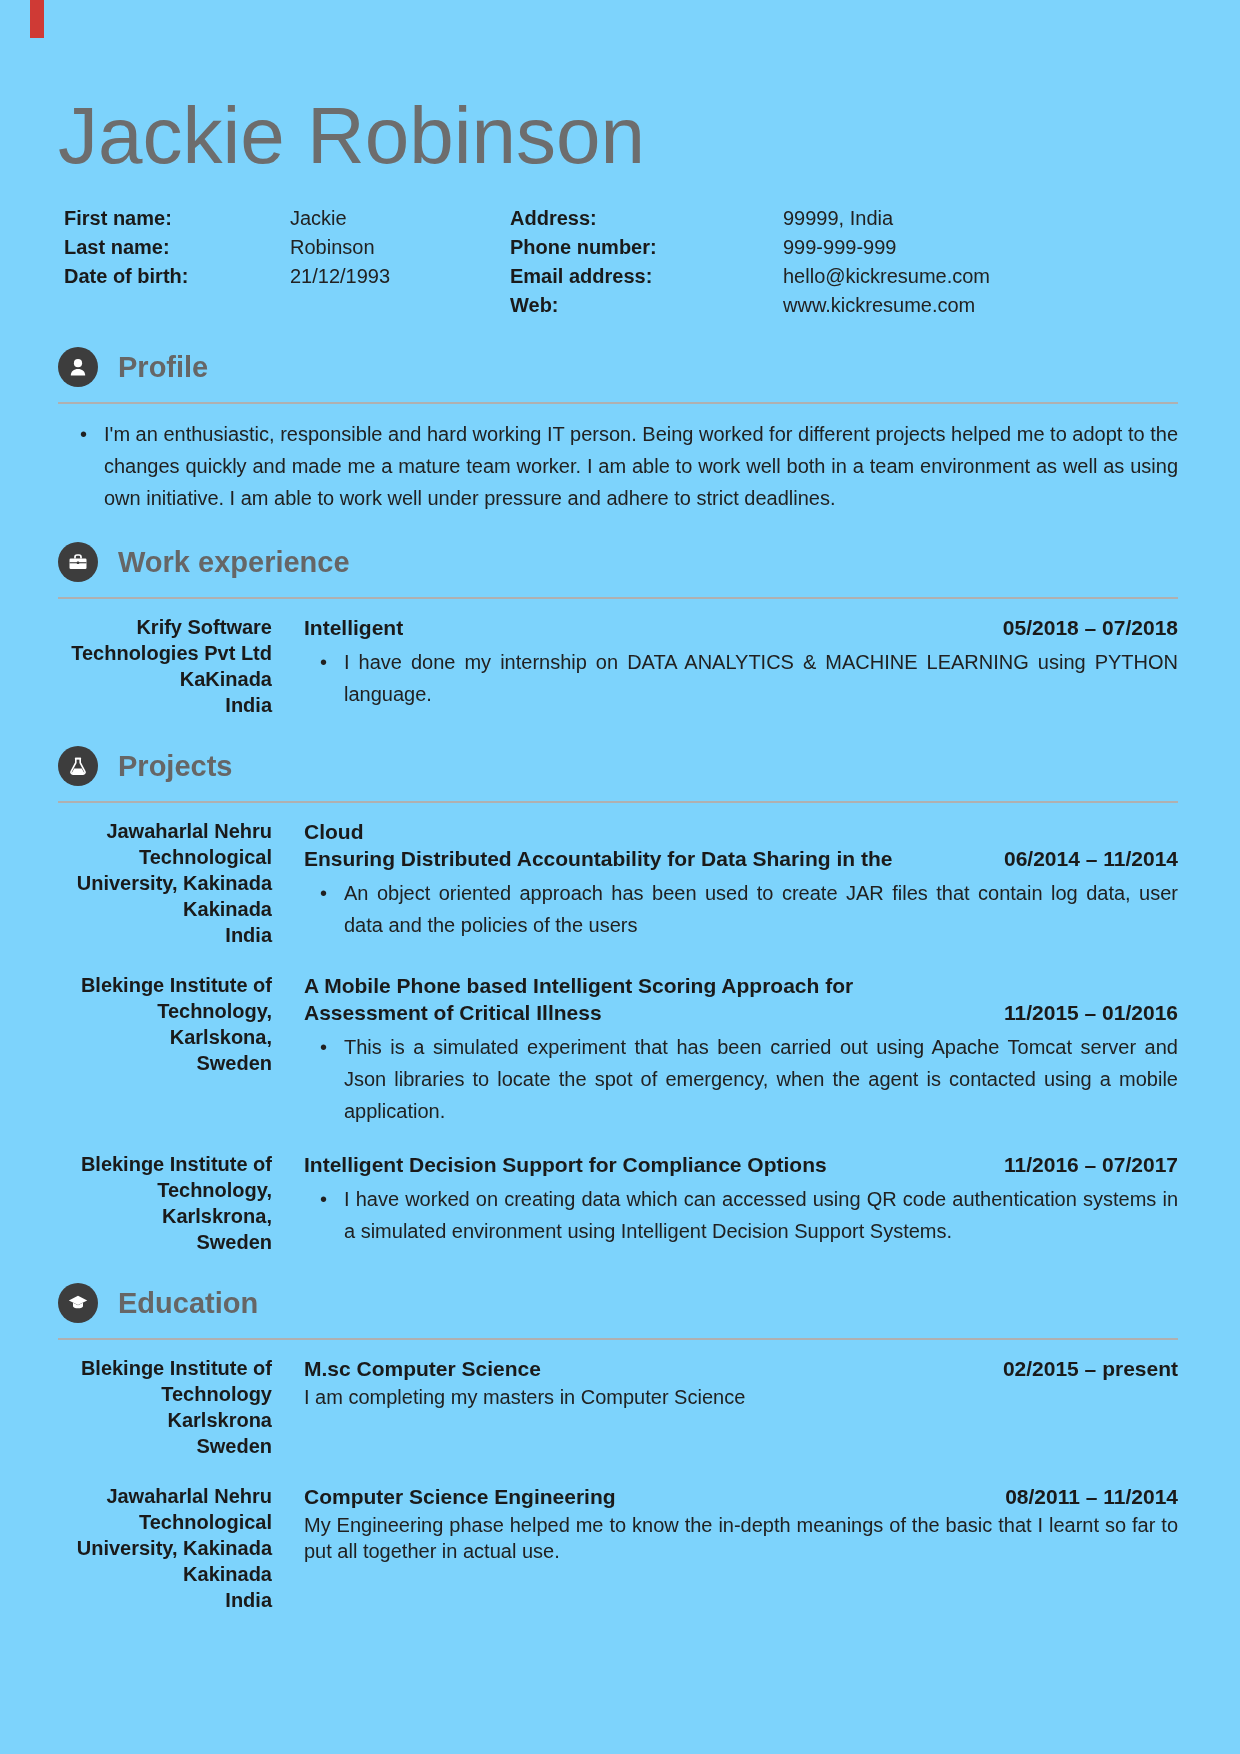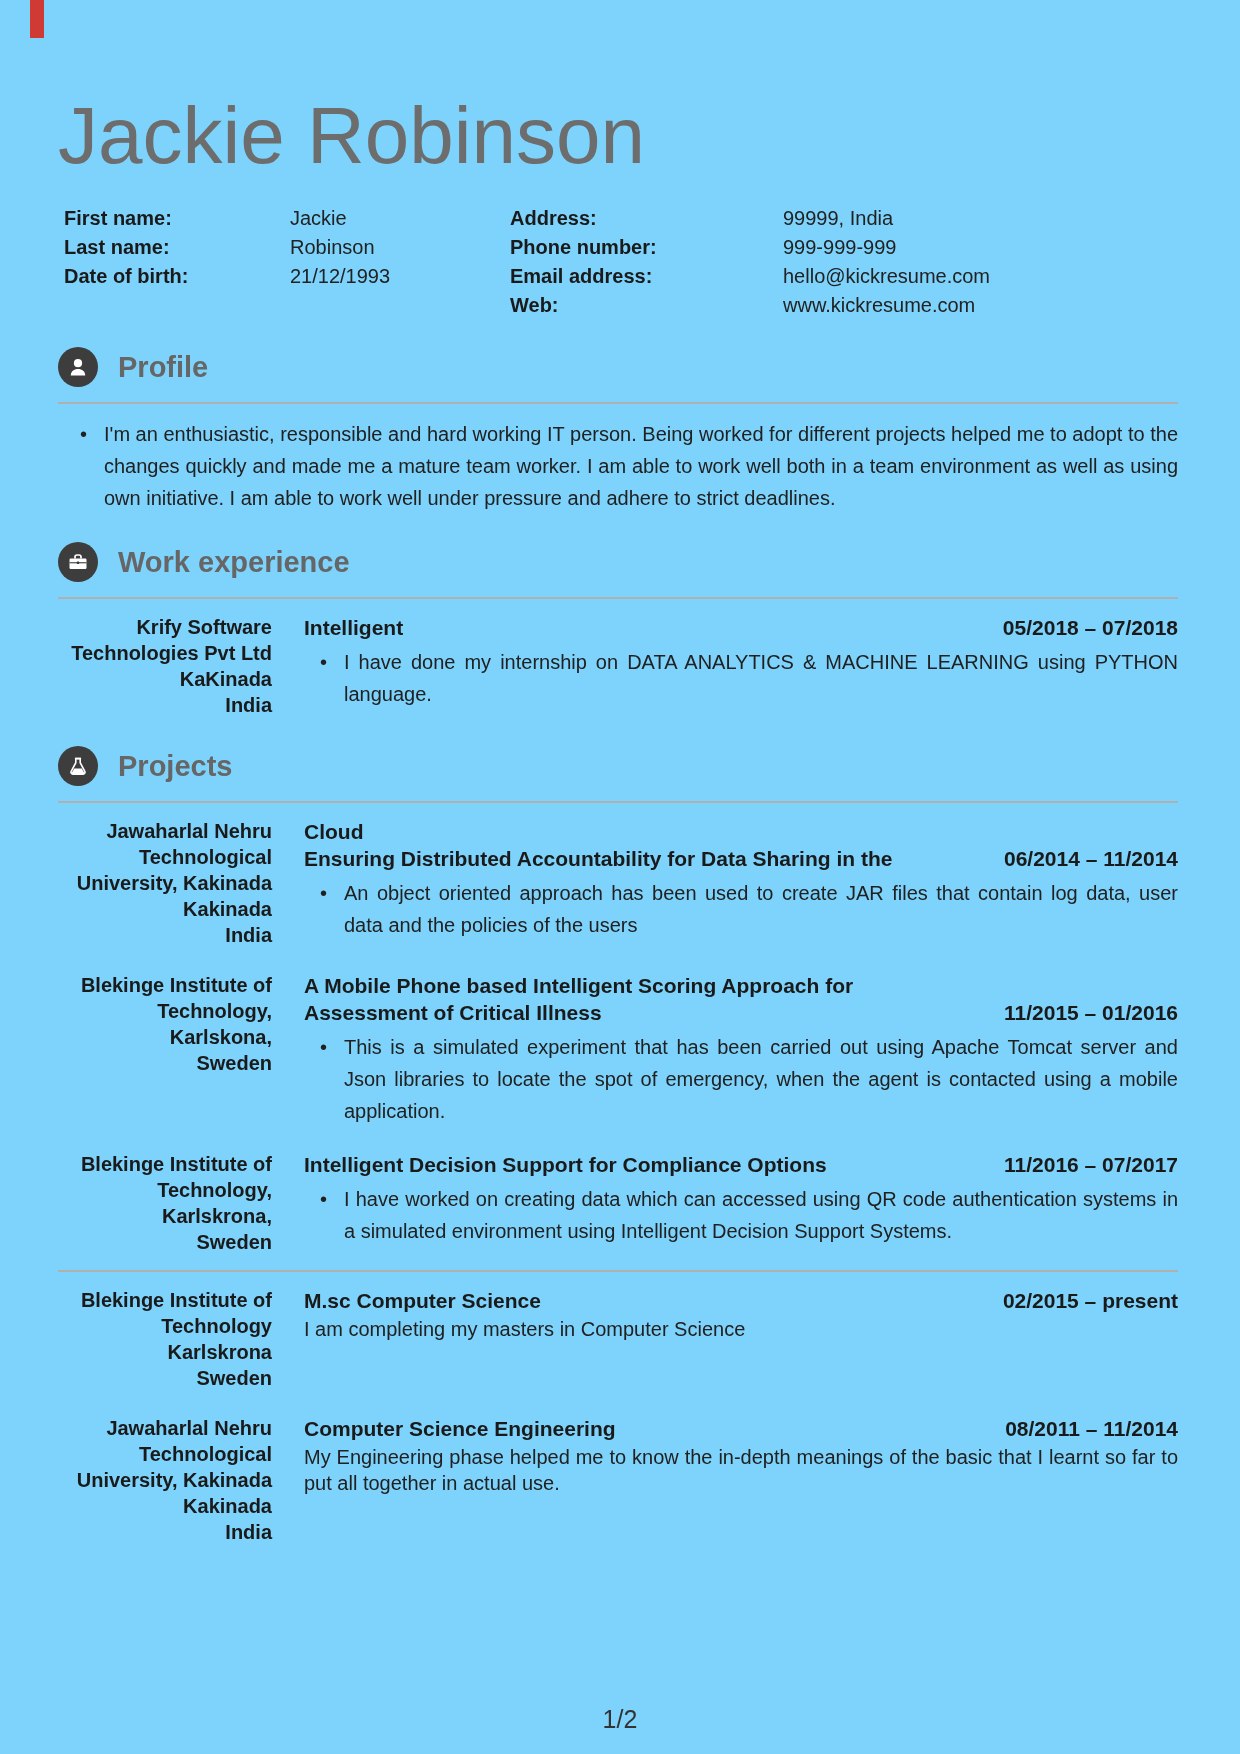--- a/index.html
+++ b/index.html
@@ -274,20 +274,29 @@
       <div class="title-row">
         <div class="etitle">
           <div>Intelligent Decision Support for Compliance Options</div>
         </div>
         <div class="edates">11/2016 – 07/2017</div>
       </div>
       <div class="bullet">I have worked on creating data which can accessed using QR code authentication systems in a simulated environment using Intelligent Decision Support Systems.</div>
     </div>
   </div>
 
+  <div class="sec-header mt-sec">
+    <span class="circle">
+      <svg width="24" height="24" viewBox="0 0 24 24">
+        <path d="M12 4.8 2.8 9.4 12 14l9.2-4.6z" fill="#ffffff"></path>
+        <path d="M7 11.8v3.4c0 1.1 2.2 2.1 5 2.1s5-1 5-2.1v-3.4l-5 2.5z" fill="#ffffff"></path>
+      </svg>
+    </span>
+    <h2>Education</h2>
+  </div>
   <div class="rule"></div>
 
   <div class="entry">
     <div class="org">
       <div>Blekinge Institute of</div>
       <div>Technology</div>
       <div>Karlskrona</div>
       <div>Sweden</div>
     </div>
     <div class="entry-main">
@@ -313,14 +322,13 @@
       <div class="title-row">
         <div class="etitle">
           <div>Computer Science Engineering</div>
         </div>
         <div class="edates">08/2011 – 11/2014</div>
       </div>
       <div class="desc">My Engineering phase helped me to know the in-depth meanings of the basic that I learnt so far to put all together in actual use.</div>
     </div>
   </div>
 
-  <div class="footer">1/2</div>
 </div>
 
 </body></html>

